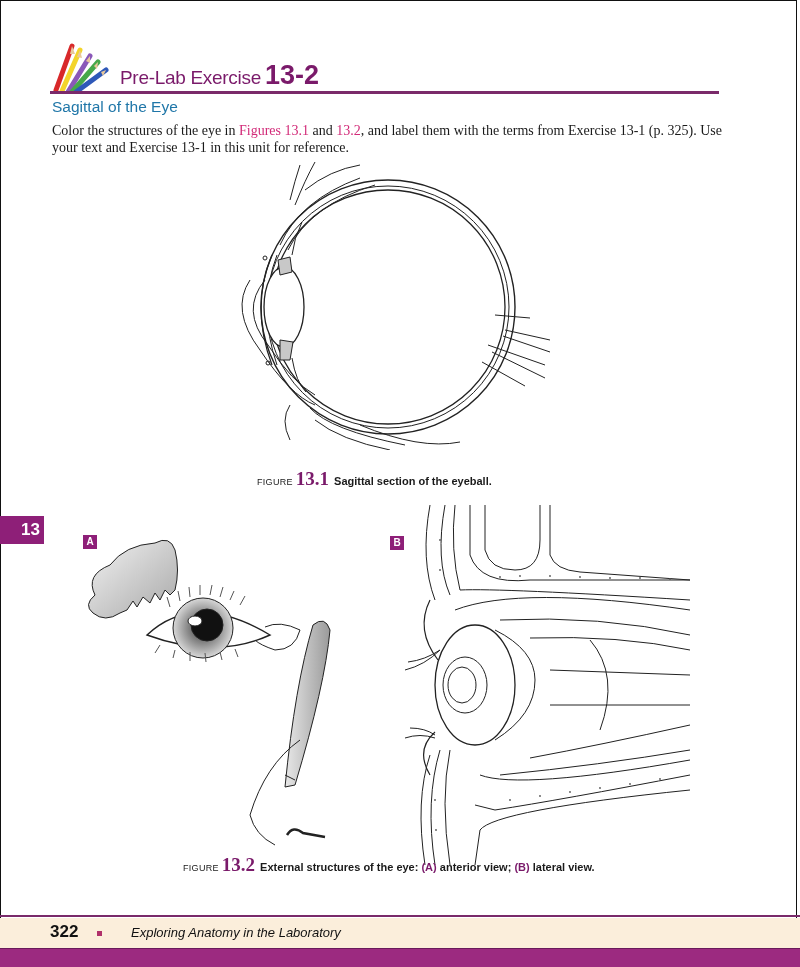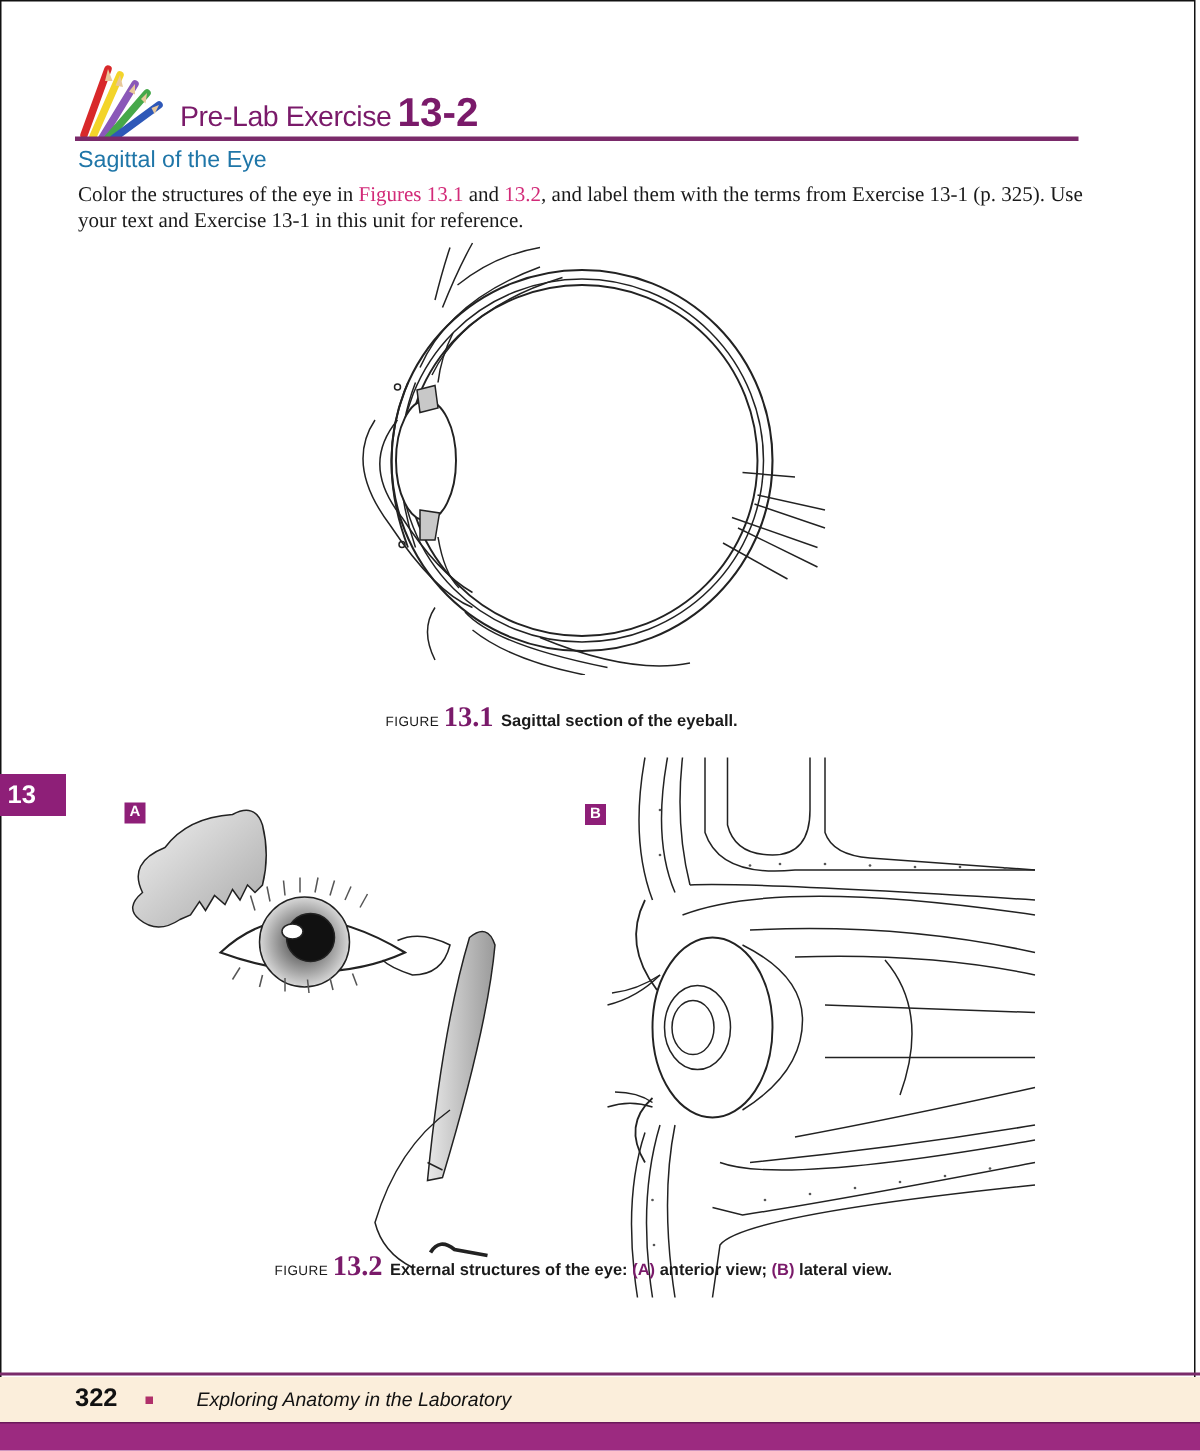--- a/index.html
+++ b/index.html
@@ -12,21 +12,21 @@
   .rule-top{position:absolute;left:50px;top:91px;width:669px;height:3px;background:#7a2a6a;}
   .subtitle{position:absolute;left:52px;top:98px;font-family:"Liberation Sans",sans-serif;font-size:15.5px;color:#1f76a8;}
   .instructions{position:absolute;left:52px;top:122px;width:680px;font-size:14px;line-height:17px;}
   .instructions .ref{color:#d22a78;}
   .fig{position:absolute;}
   .caption{position:absolute;font-family:"Liberation Sans",sans-serif;font-size:11px;color:#1a1a1a;white-space:nowrap;}
   .caption .fig-word{font-size:9px;letter-spacing:0.3px;}
   .caption .fig-num{font-family:"Liberation Serif",serif;font-weight:bold;font-size:19px;color:#7a1a6a;margin:0 5px 0 3px;}
   .caption .desc{font-weight:bold;}
   .caption .pan{color:#7a1a6a;}
-  .chapter-tab{position:absolute;left:0;top:516px;width:44px;height:28px;background:#8e1f78;color:#fff;font-family:"Liberation Sans",sans-serif;font-weight:bold;font-size:17px;line-height:28px;text-align:right;padding-right:20px;box-sizing:border-box;}
+  .chapter-tab{position:absolute;left:0;top:516px;width:44px;height:28px;background:#8e1f78;color:#fff;font-family:"Liberation Sans",sans-serif;font-weight:bold;font-size:17px;line-height:28px;text-align:right;padding-right:4px;box-sizing:border-box;}
   .panel-badge{position:absolute;width:14px;height:14px;background:#8e1f78;color:#fff;font-family:"Liberation Sans",sans-serif;font-weight:bold;font-size:10px;line-height:14px;text-align:center;}
   .footer-line{position:absolute;left:0;top:915px;width:800px;height:2px;background:#7a2a6a;}
   .footer-band{position:absolute;left:0;top:918px;width:800px;height:30px;background:#fbeedb;}
   .footer-bar{position:absolute;left:0;top:948px;width:800px;height:19px;background:#9c2a80;border-top:1px solid #6a1a5a;}
   .page-num{position:absolute;left:50px;top:922px;font-family:"Liberation Sans",sans-serif;font-weight:bold;font-size:17px;color:#111;}
   .bullet{position:absolute;left:97px;top:931px;width:5px;height:5px;background:#b0306a;}
   .book-title{position:absolute;left:131px;top:925px;font-family:"Liberation Sans",sans-serif;font-style:italic;font-size:13px;color:#111;}
 </style>
 </head>
 <body>
@@ -206,21 +206,21 @@
       <circle cx="200" cy="288" r="0.9"></circle>
       <circle cx="230" cy="284" r="0.9"></circle>
       <circle cx="260" cy="279" r="0.9"></circle>
     <circle cx="40" cy="40" r="0.9"></circle>
       <circle cx="40" cy="70" r="0.9"></circle>
       <circle cx="35" cy="300" r="0.9"></circle>
       <circle cx="36" cy="330" r="0.9"></circle>
   </g>
 </svg>
 
-<div class="caption" style="left:183px;top:834px;">
+<div class="caption" style="left:183px;top:854px;">
   <span class="fig-word">FIGURE</span><span class="fig-num">13.2</span><span class="desc">External structures of the eye: </span><span class="desc pan">(A)</span><span class="desc"> anterior view; </span><span class="desc pan">(B)</span><span class="desc"> lateral view.</span>
 </div>
 
 <div class="footer-line"></div>
 <div class="footer-band"></div>
 <div class="page-num">322</div>
 <div class="bullet"></div>
 <div class="book-title">Exploring Anatomy in the Laboratory</div>
 <div class="footer-bar"></div>
 

